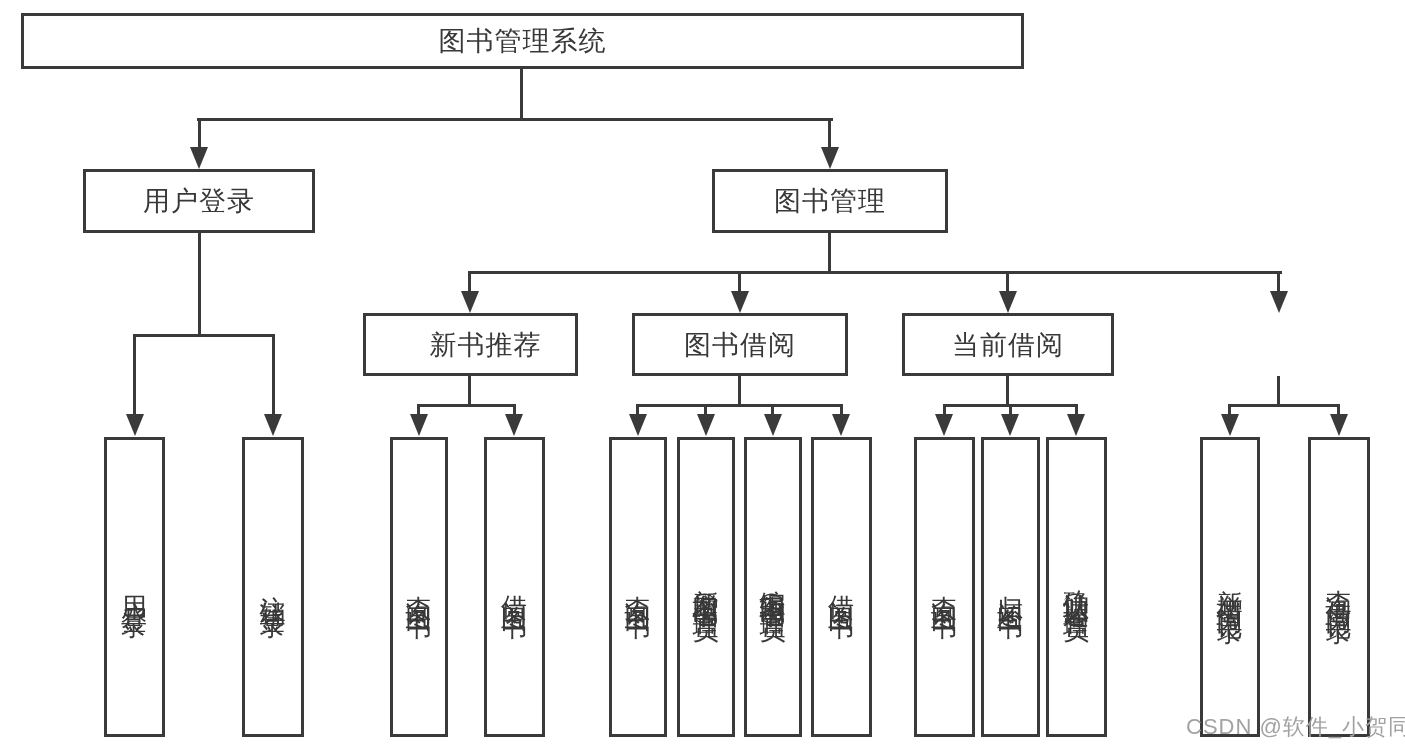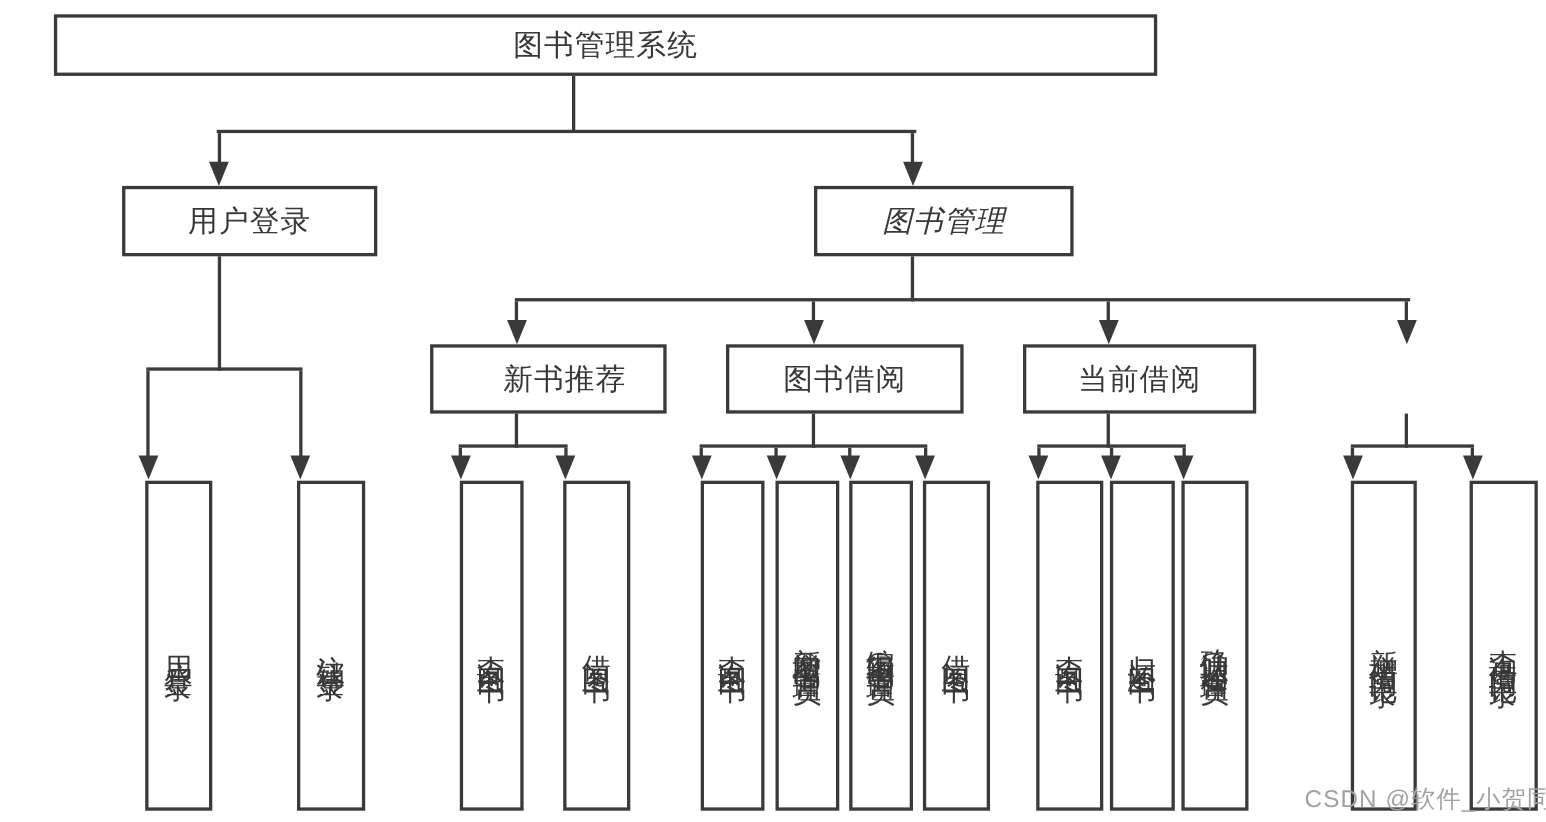--- a/index.html
+++ b/index.html
@@ -15,21 +15,20 @@
     box-sizing:border-box;
     background:#ffffff;
     border:3px solid #3a3a3a;
     display:flex;
     align-items:center;
     justify-content:center;
     color:#383838;
     font-size:27px;
     letter-spacing:1px;
     white-space:nowrap;
-    margin-left:28px;
   }
   .vbox{
     writing-mode:vertical-rl;
     text-orientation:mixed;
     font-size:26px;
     letter-spacing:6px;
     line-height:1;
     white-space:normal;
   }
   .hline,.vline{position:absolute;background:#3a3a3a;}
@@ -64,21 +63,21 @@
   <div class="vline" style="left:520px;top:69px;height:50px;"></div>
   <div class="hline" style="left:197px;top:118px;width:636px;"></div>
   <div class="vline" style="left:198px;top:121px;height:28px;"></div>
   <div class="arrowhead" style="left:190px;top:147px;"></div>
   <div class="vline" style="left:828px;top:121px;height:28px;"></div>
   <div class="arrowhead" style="left:821px;top:147px;"></div>
 
   <div class="box" style="left:83px;top:169px;width:232px;height:64px;">
     <span>用户登录</span>
   </div>
-  <div class="box" style="left:712px;top:169px;width:236px;height:64px;font-style:italic;">
+  <div class="box" style="left:712px;top:169px;width:236px;height:64px;">
     <span>图书管理</span>
   </div>
 
   <div class="vline" style="left:198px;top:233px;height:104px;"></div>
   <div class="hline" style="left:133px;top:334px;width:142px;"></div>
   <div class="vline" style="left:133px;top:337px;height:78px;"></div>
   <div class="arrowhead" style="left:126px;top:414px;"></div>
   <div class="vline" style="left:272px;top:337px;height:78px;"></div>
   <div class="arrowhead" style="left:264px;top:414px;"></div>
 

